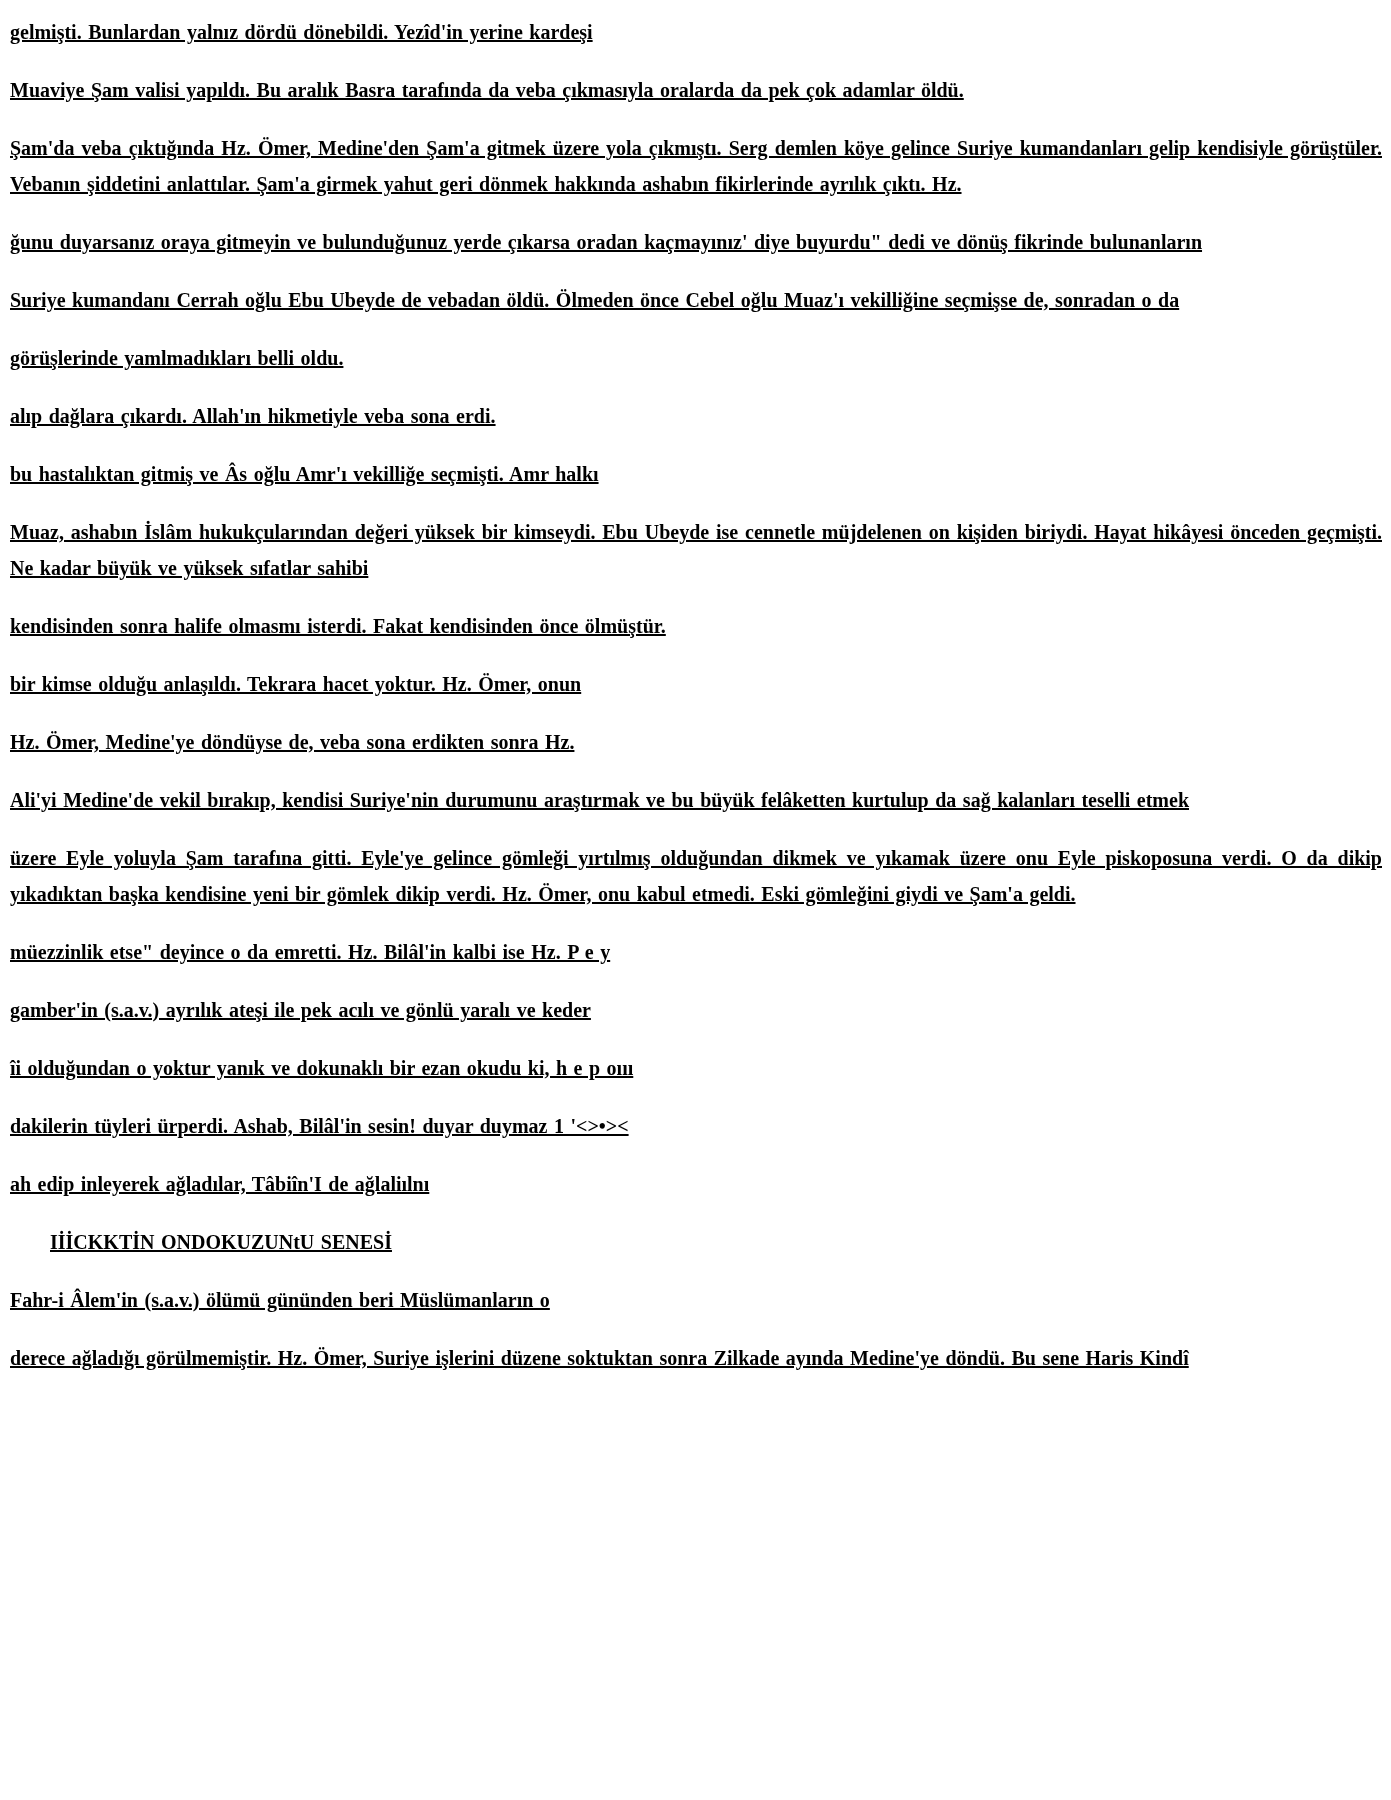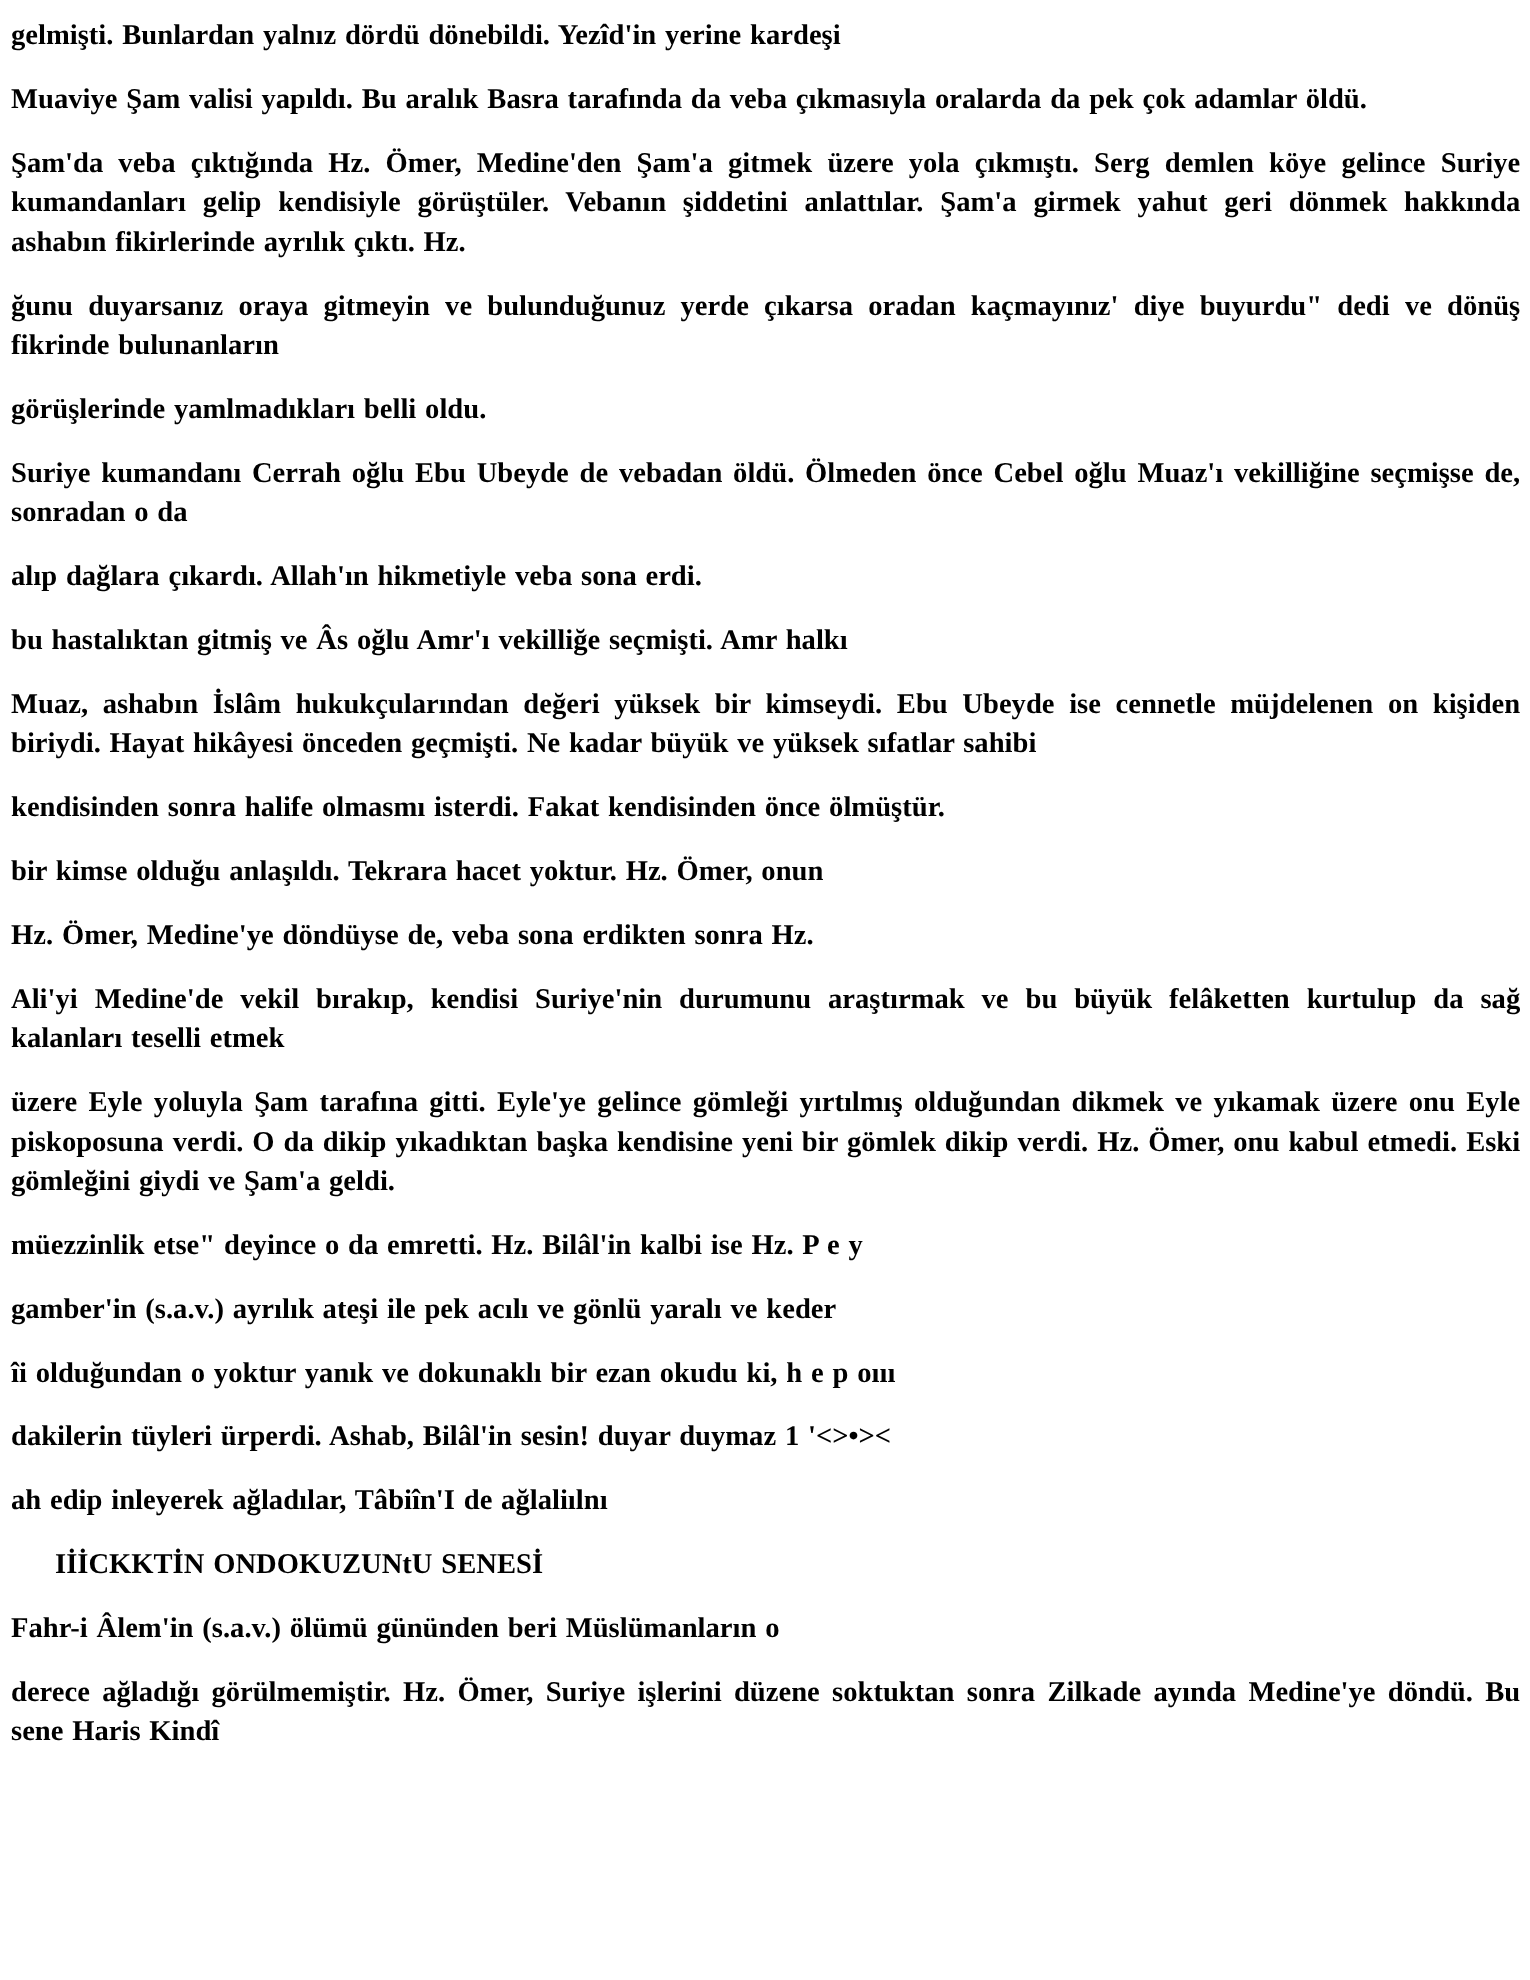--- a/index.html
+++ b/index.html
@@ -15,42 +15,43 @@
     font-family: "Liberation Serif", "DejaVu Serif", serif;
     font-weight: bold;
     color: #000000;
     overflow: hidden;
   }
   main[data-name="document-page"] {
     display: block;
   }
   p.para {
     margin: 0 0 22px 0;
-    font-size: 26px;
+    font-size: 20px;
     line-height: 36px;
     text-align: justify;
     word-spacing: 1.5px;
     letter-spacing: 0;
+    text-decoration: underline;
   }
   p.para.heading {
     text-align: left;
     text-transform: none;
     margin-left: 40px;
   }
 </style>
 </head>
 <body>
 
 <main data-name="document-page">
     <p class="para" data-name="paragraph">gelmişti. Bunlardan yalnız dördü dönebildi. Yezîd'in yerine kardeşi</p>
     <p class="para" data-name="paragraph">Muaviye Şam valisi yapıldı. Bu aralık Basra tarafında da veba çıkmasıyla oralarda da pek çok adamlar öldü.</p>
     <p class="para" data-name="paragraph">Şam'da veba çıktığında Hz. Ömer, Medine'den Şam'a gitmek üzere yola çıkmıştı. Serg demlen köye gelince Suriye kumandanları gelip kendisiyle görüştüler. Vebanın şiddetini anlattılar. Şam'a girmek yahut geri dönmek hakkında ashabın fikirlerinde ayrılık çıktı. Hz.</p>
     <p class="para" data-name="paragraph">ğunu duyarsanız oraya gitmeyin ve bulunduğunuz yerde çıkarsa oradan kaçmayınız' diye buyurdu" dedi ve dönüş fikrinde bulunanların</p>
+    <p class="para" data-name="paragraph">Suriye kumandanı Cerrah oğlu Ebu Ubeyde de vebadan öldü. Ölmeden önce Cebel oğlu Muaz'ı vekilliğine seçmişse de, sonradan o da</p>
     <p class="para" data-name="paragraph">görüşlerinde yamlmadıkları belli oldu.</p>
-    <p class="para" data-name="paragraph">Suriye kumandanı Cerrah oğlu Ebu Ubeyde de vebadan öldü. Ölmeden önce Cebel oğlu Muaz'ı vekilliğine seçmişse de, sonradan o da</p>
     <p class="para" data-name="paragraph">alıp dağlara çıkardı. Allah'ın hikmetiyle veba sona erdi.</p>
     <p class="para" data-name="paragraph">bu hastalıktan gitmiş ve Âs oğlu Amr'ı vekilliğe seçmişti. Amr halkı</p>
     <p class="para" data-name="paragraph">Muaz, ashabın İslâm hukukçularından değeri yüksek bir kimseydi. Ebu Ubeyde ise cennetle müjdelenen on kişiden biriydi. Hayat hikâyesi önceden geçmişti. Ne kadar büyük ve yüksek sıfatlar sahibi</p>
     <p class="para" data-name="paragraph">kendisinden sonra halife olmasmı isterdi. Fakat kendisinden önce ölmüştür.</p>
     <p class="para" data-name="paragraph">bir kimse olduğu anlaşıldı. Tekrara hacet yoktur. Hz. Ömer, onun</p>
     <p class="para" data-name="paragraph">Hz. Ömer, Medine'ye döndüyse de, veba sona erdikten sonra Hz.</p>
     <p class="para" data-name="paragraph">Ali'yi Medine'de vekil bırakıp, kendisi Suriye'nin durumunu araştırmak ve bu büyük felâketten kurtulup da sağ kalanları teselli etmek</p>
     <p class="para" data-name="paragraph">üzere Eyle yoluyla Şam tarafına gitti. Eyle'ye gelince gömleği yırtılmış olduğundan dikmek ve yıkamak üzere onu Eyle piskoposuna verdi. O da dikip yıkadıktan başka kendisine yeni bir gömlek dikip verdi. Hz. Ömer, onu kabul etmedi. Eski gömleğini giydi ve Şam'a geldi.</p>
     <p class="para" data-name="paragraph">müezzinlik etse" deyince o da emretti. Hz. Bilâl'in kalbi ise Hz. P e y</p>
     <p class="para" data-name="paragraph">gamber'in (s.a.v.) ayrılık ateşi ile pek acılı ve gönlü yaralı ve keder</p>

